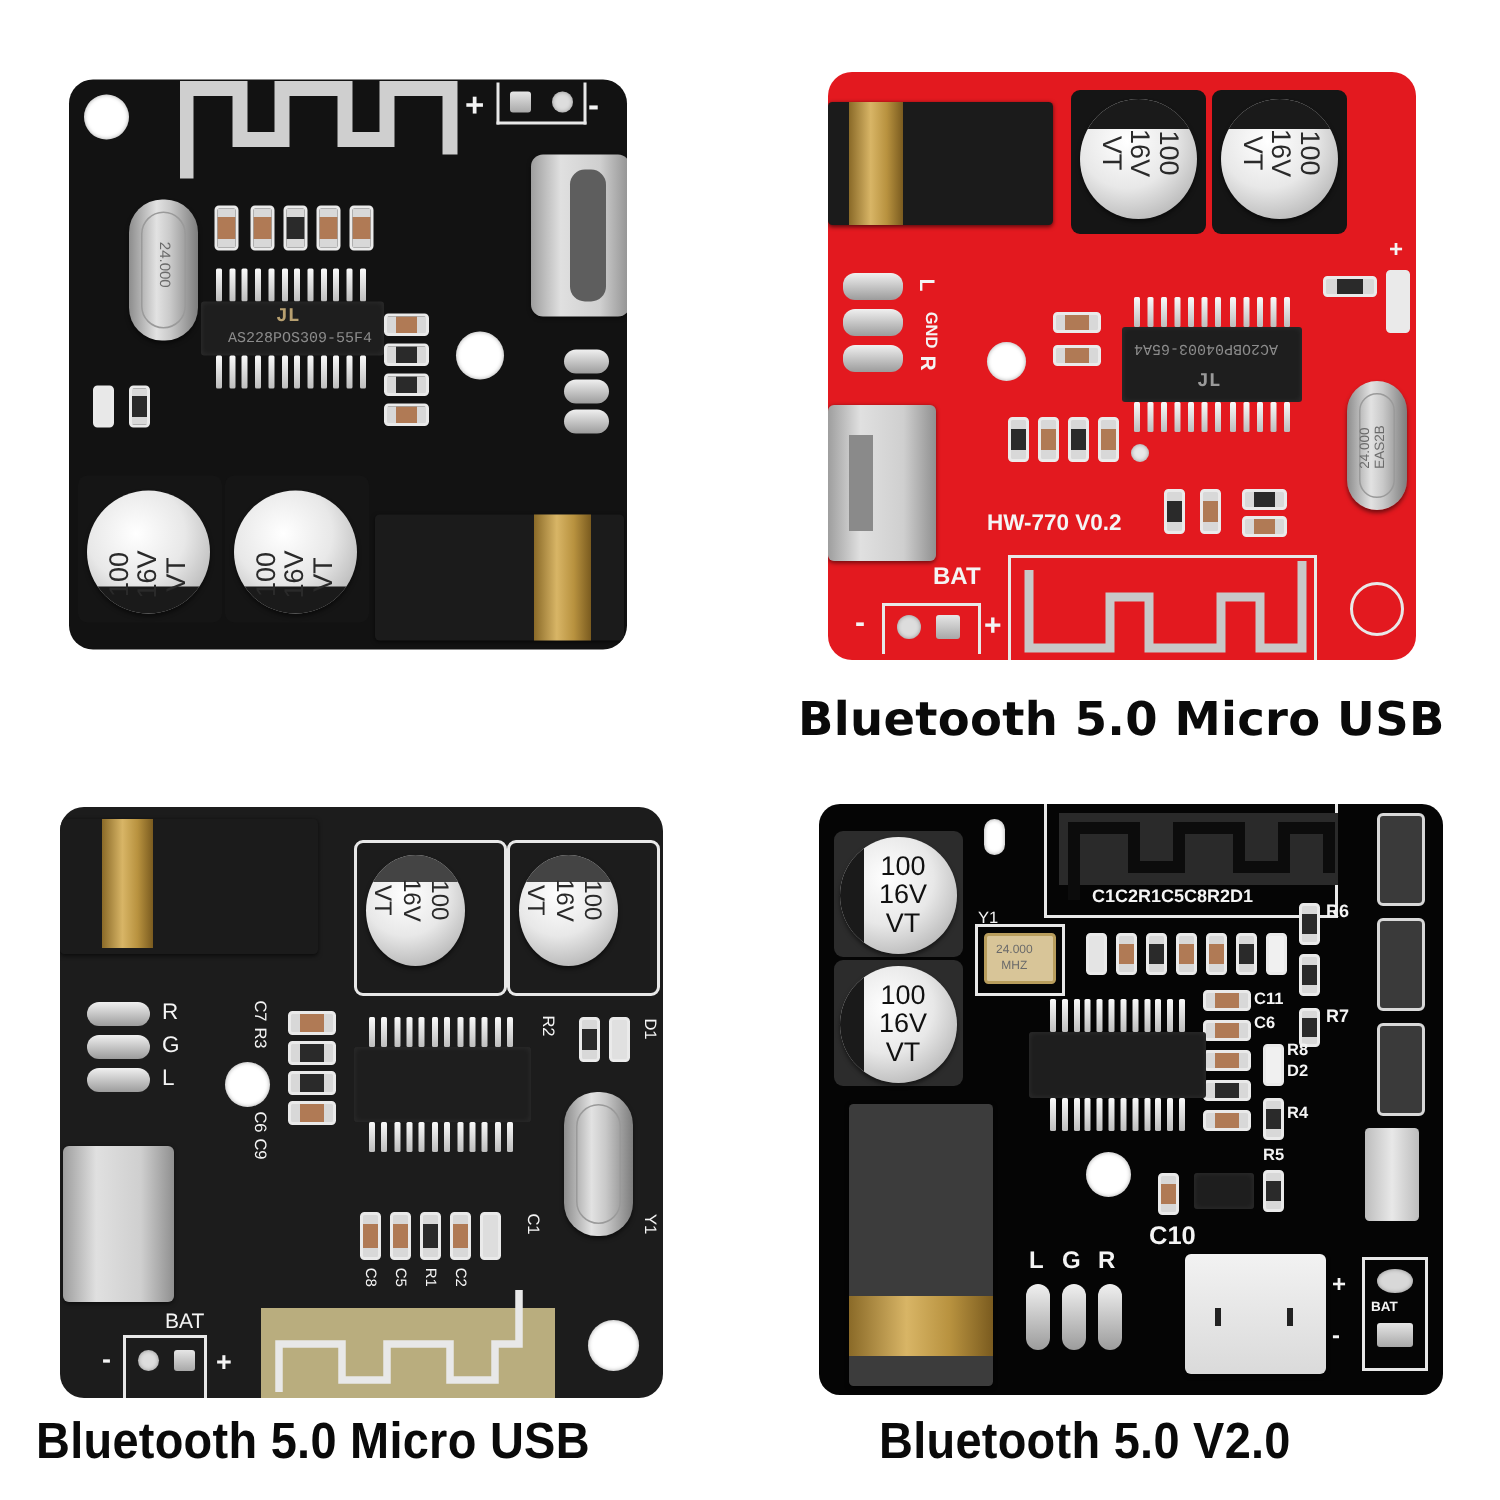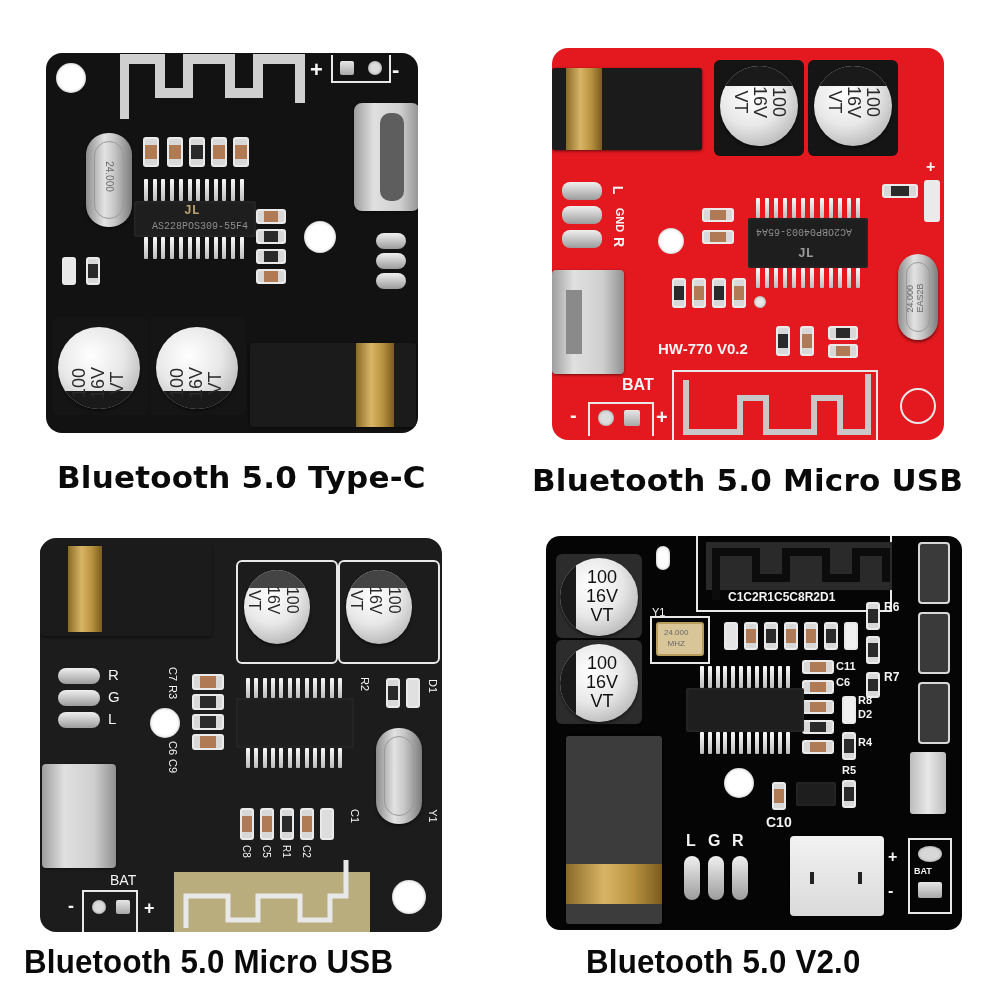--- a/index.html
+++ b/index.html
@@ -144,21 +144,20 @@
       <div class="band" style="left:0;bottom:0;width:100%;height:18px;"></div>
       <div class="txt" style="left:10px;top:14px;transform:rotate(-90deg);transform-origin:30px 28px;">100
 16V
 VT</div>
     </div>
 
     <div class="jack" style="left:204px;top:290px;width:166px;height:84px;">
       <div class="gold" style="left:106px;top:0;width:38px;height:84px;"></div>
     </div>
   </div>
-  <div class="caption" style="left:57px;top:459px;font-size:31px;">Bluetooth 5.0 Type-C</div>
 </div>
 
 <div class="cell" style="left:500px;top:0;width:500px;height:520px;">
   <div class="board" style="left:52px;top:48px;width:392px;height:392px;background:#e3191f;">
 
     <div class="jack" style="left:0px;top:20px;width:150px;height:82px;">
       <div class="gold" style="left:14px;top:0;width:36px;height:82px;"></div>
     </div>
 
     <div class="capbase" style="left:162px;top:12px;width:90px;height:96px;"></div>
@@ -456,21 +455,21 @@
         <i></i>
         <i></i>
         <i></i>
         <i></i>
         <i></i>
       </div>
     <div class="hole" style="left:178px;top:232px;width:30px;height:30px;"></div>
 
     <div class="ic" style="left:250px;top:246px;width:40px;height:24px;"></div>
     <div class="smd v" style="left:226px;top:246px;width:14px;height:28px;"></div>
-    <div class="silk" style="left:220px;top:278px;font-size:14px;">C10</div>
+    <div class="silk" style="left:220px;top:278px;font-size:17px;">C10</div>
 
     <div class="abs" style="left:372px;top:6px;width:32px;height:62px;background:#3a3a3a;border:2px solid #d8d8d8;border-radius:4px;"></div>
     <div class="abs" style="left:372px;top:76px;width:32px;height:62px;background:#3a3a3a;border:2px solid #d8d8d8;border-radius:4px;"></div>
     <div class="abs" style="left:372px;top:146px;width:32px;height:62px;background:#3a3a3a;border:2px solid #d8d8d8;border-radius:4px;"></div>
     <div class="abs" style="left:364px;top:216px;width:36px;height:62px;background:linear-gradient(90deg,#bdbdbd,#e8e8e8,#bdbdbd);border-radius:3px;"></div>
 
     <div class="jack" style="left:20px;top:200px;width:96px;height:188px;background:#3c3c3c;">
       <div class="gold" style="left:0;top:128px;width:96px;height:40px;"></div>
     </div>
 

